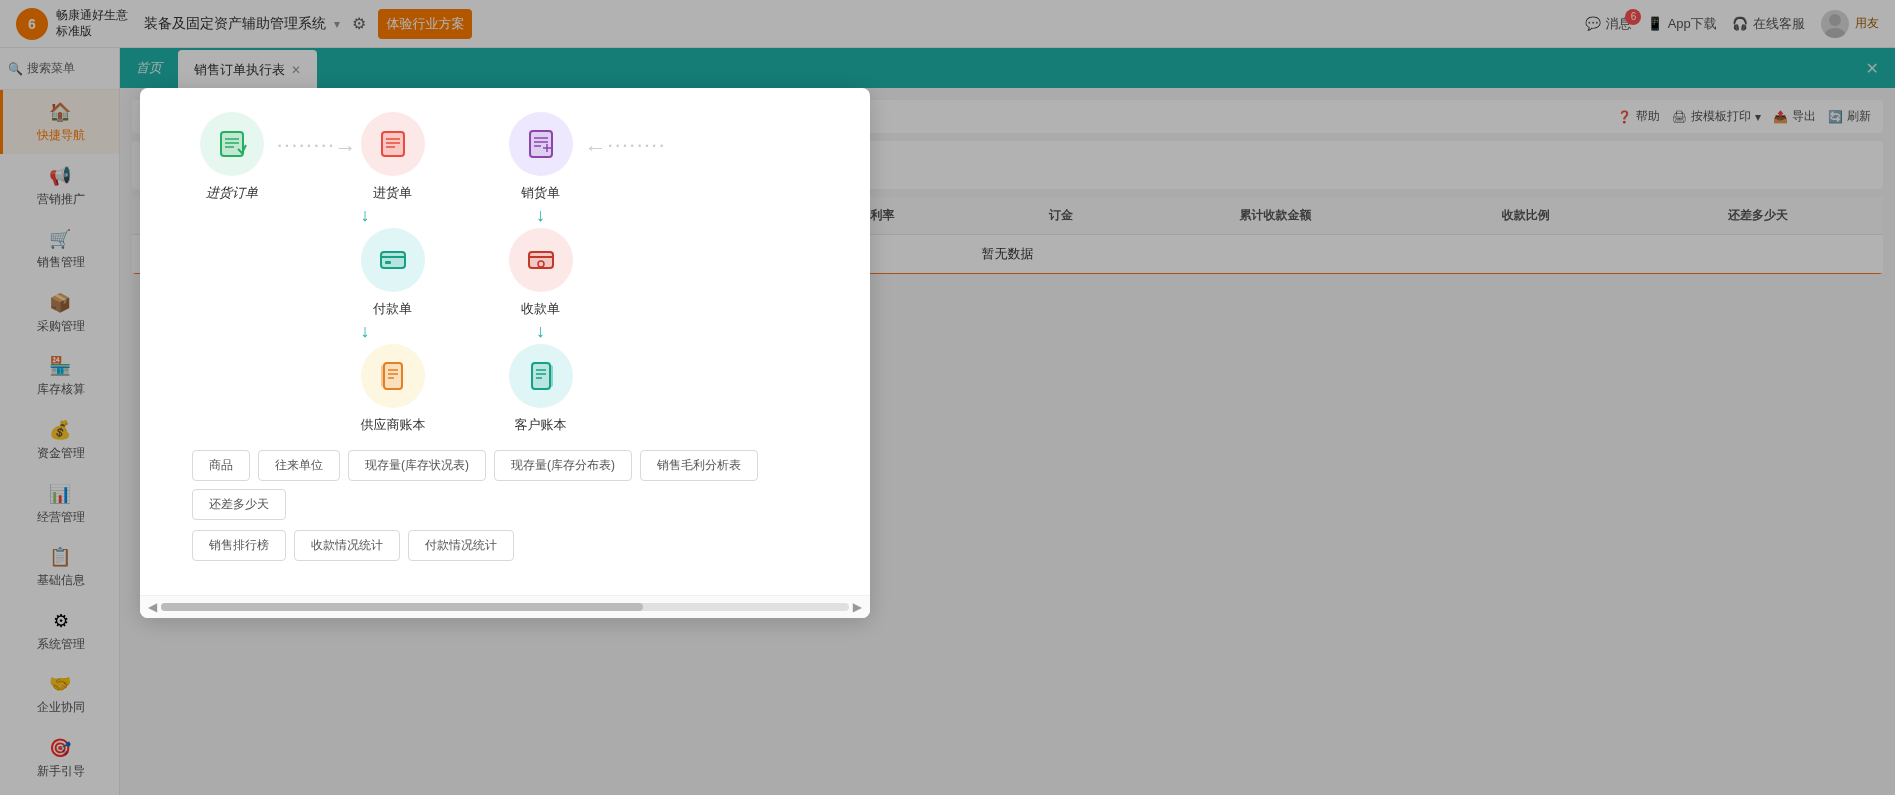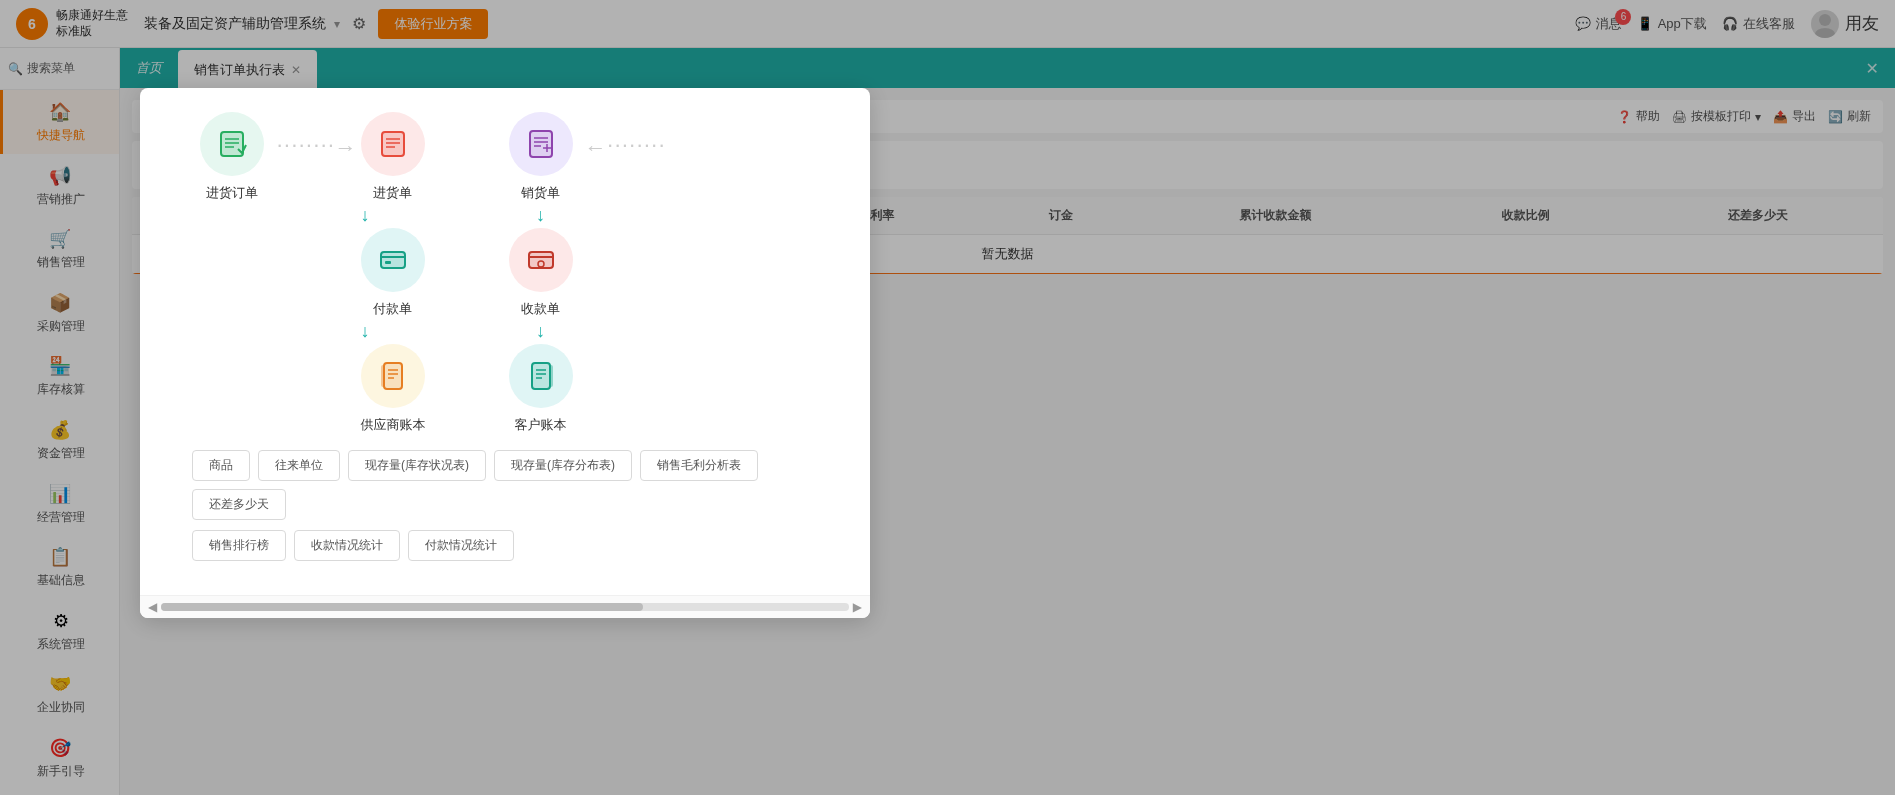--- a/index.html
+++ b/index.html
@@ -34,21 +34,21 @@
     .system-title-area {
       display: flex; align-items: center; gap: 8px; margin-left: 8px;
     }
     .system-title { font-size: 14px; color: #333; font-weight: 500; }
     .dropdown-icon { color: #999; font-size: 12px; cursor: pointer; }
     .gear-icon { color: #666; font-size: 16px; cursor: pointer; margin-left: 4px; }
     .experience-btn {
       background: #ff7d00;
       color: #fff;
       border: none;
-      padding: 6px 16px;
+      padding: 6px 8px;
       border-radius: 4px;
       cursor: pointer;
       font-size: 13px;
       margin-left: 12px;
       font-family: Liberation Serif, serif;
     }
     .top-right {
       margin-left: auto;
       display: flex; align-items: center; gap: 16px;
     }
@@ -337,21 +337,21 @@
       position: absolute;
       left: 0; top: 0;
       width: 70%; height: 100%;
       background: #bbb;
       border-radius: 4px;
     }
     .scroll-arrow { color: #999; font-size: 12px; cursor: pointer; }
 
     
     .user-info { display: flex; align-items: center; gap: 6px; cursor: pointer; }
-    .user-name { font-size: 17px; color: #404040; }
+    .user-name { font-size: 12px; color: #a16207; }
 
     
     .fc-green { background: #e8f8f5; }
     .fc-red { background: #fde8e8; }
     .fc-purple { background: #ede8fd; }
     .fc-orange { background: #fdf0e0; }
     .fc-teal { background: #e0f5f5; }
     .fc-yellow { background: #fdf8e0; }
 
     .tab-home {
@@ -532,21 +532,21 @@
     </div>
   </div>
 </div>
 
 <div class="popup-overlay">
   <div class="popup-box">
     <div class="popup-scroll">
 
       <div style="display:flex; align-items:flex-start; gap:0; margin-bottom: 16px; padding: 0 20px;">
 
-        <div style="display:flex; flex-direction:column; align-items:center; min-width:80px;">
+        <div style="display:flex; flex-direction:column; align-items:center; min-width:80px;font-style:italic;">
           <div class="flow-node">
             <div class="flow-circle fc-green" style="background:#e6f7f0; color:#27ae60; font-size:28px; width:64px;height:64px;border-radius:50%;display:flex;align-items:center;justify-content:center;">
               <svg width="32" height="32" viewBox="0 0 32 32">
                   <rect x="5" y="4" width="22" height="24" rx="3" fill="#27ae60" opacity="0.2"></rect>
                   <rect x="5" y="4" width="22" height="24" rx="3" fill="none" stroke="#27ae60" stroke-width="2"></rect>
                   <line x1="9" y1="11" x2="23" y2="11" stroke="#27ae60" stroke-width="1.5"></line>
                   <line x1="9" y1="15" x2="23" y2="15" stroke="#27ae60" stroke-width="1.5"></line>
                   <line x1="9" y1="19" x2="18" y2="19" stroke="#27ae60" stroke-width="1.5"></line>
                   <polyline points="22,21 26,25 30,17" fill="none" stroke="#27ae60" stroke-width="2"></polyline>
                 </svg>

